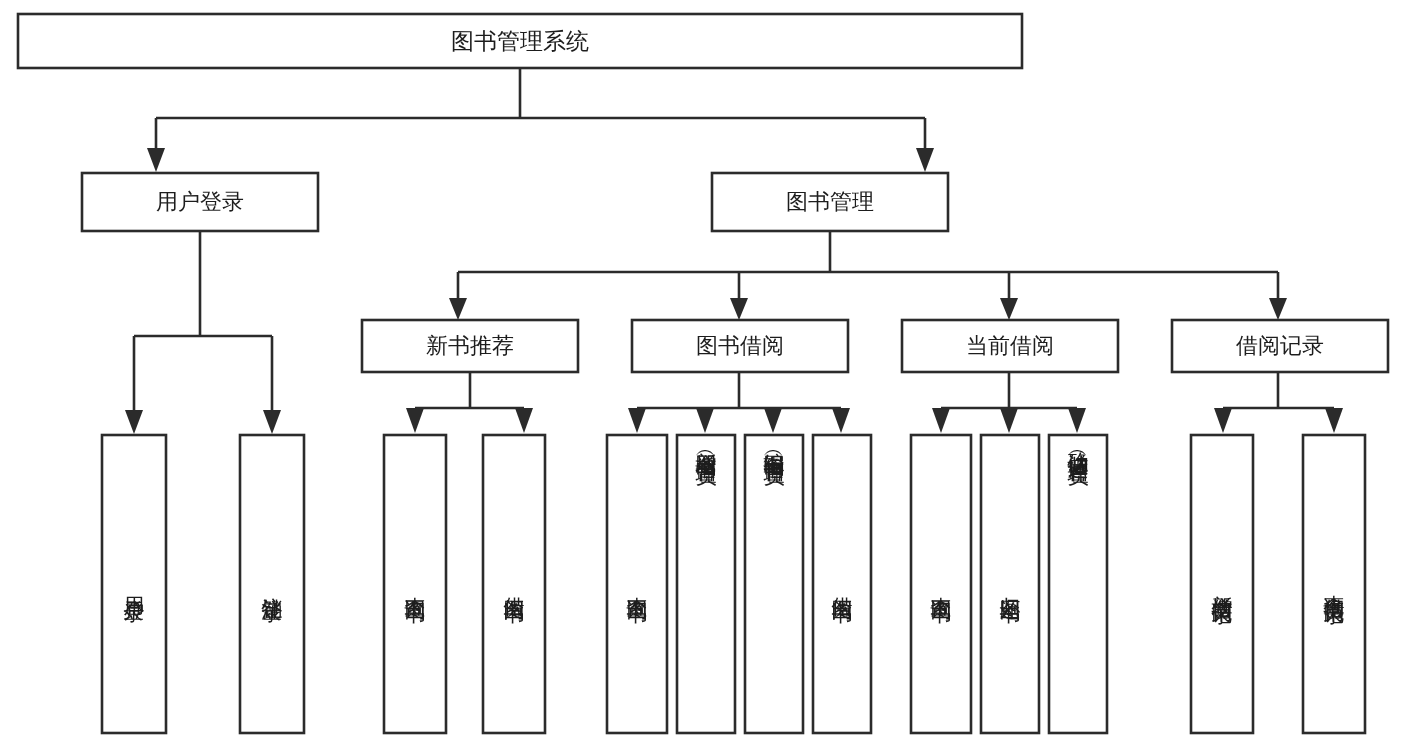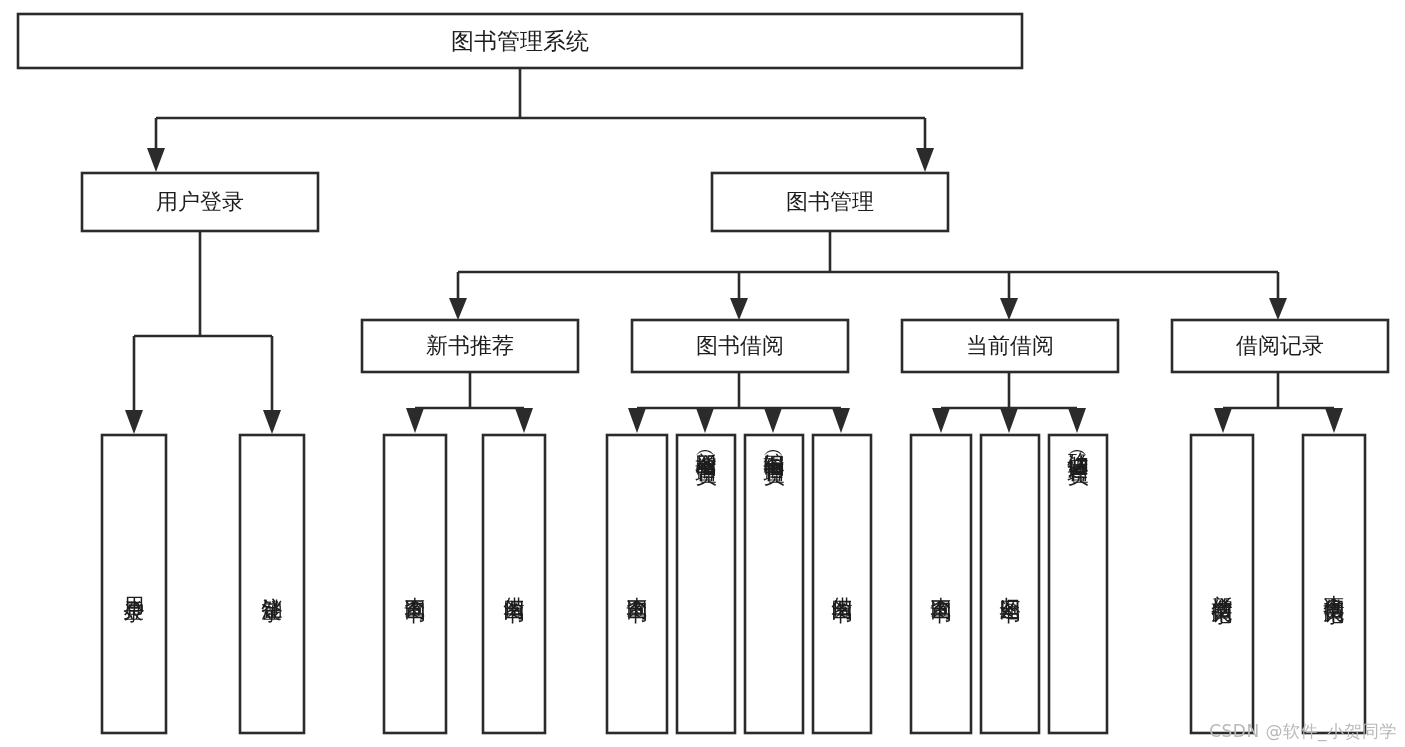--- a/index.html
+++ b/index.html
@@ -223,15 +223,14 @@
     <span class="vlabel-text">确认归还（管理员）</span>
   </div>
 
   <div class="vlabel-wrap" style="left:1191px; top:435px; width:62px; height:298px;">
     <span class="vlabel-text">新增借阅记录</span>
   </div>
   <div class="vlabel-wrap" style="left:1303px; top:435px; width:62px; height:298px;">
     <span class="vlabel-text">查询借阅记录</span>
   </div>
 
-  <div class="watermark">CSDN @软件_小贺同学</div>
 
 </div>
 
 </body></html>

